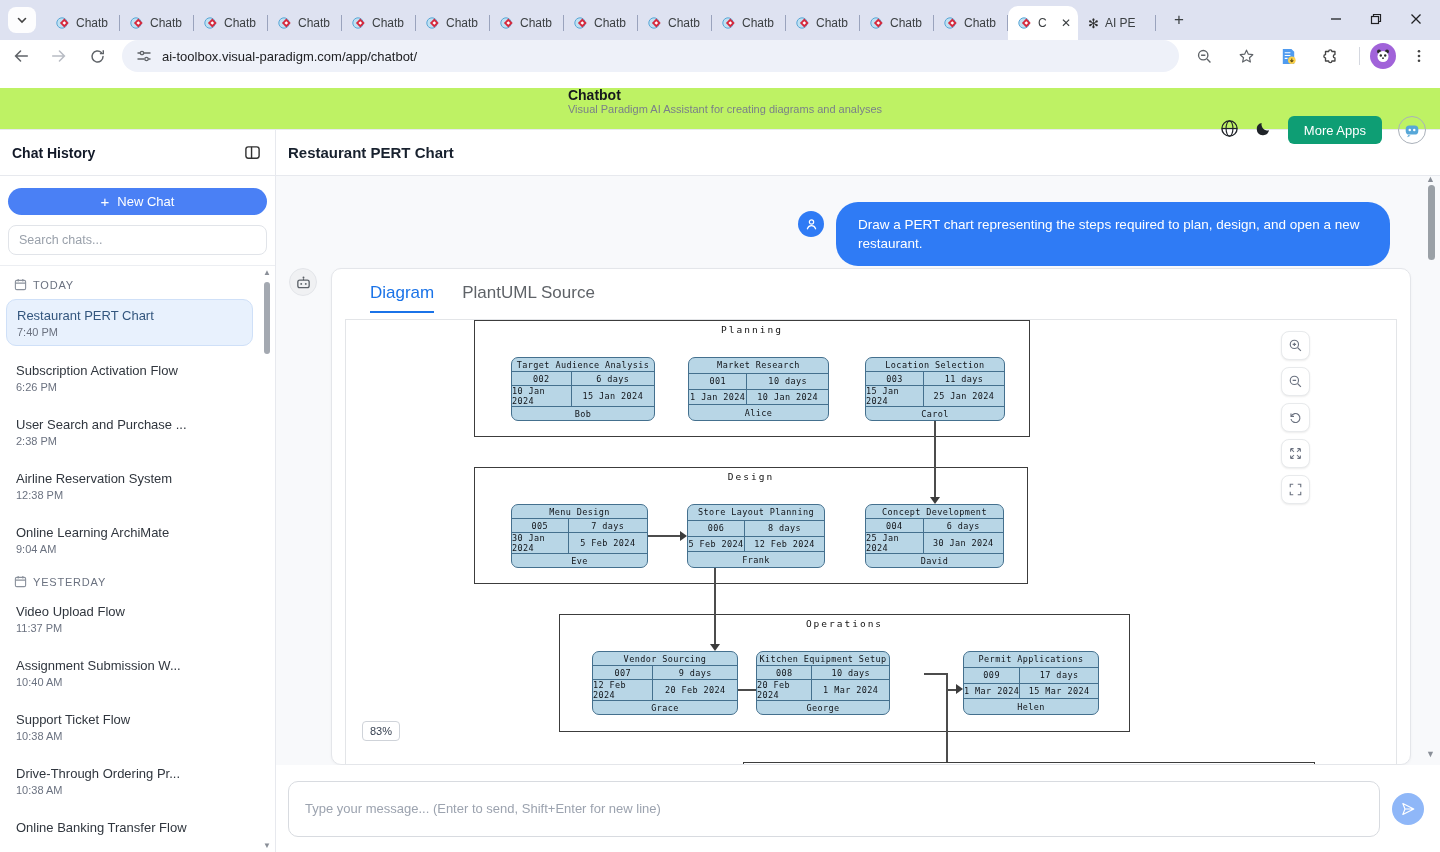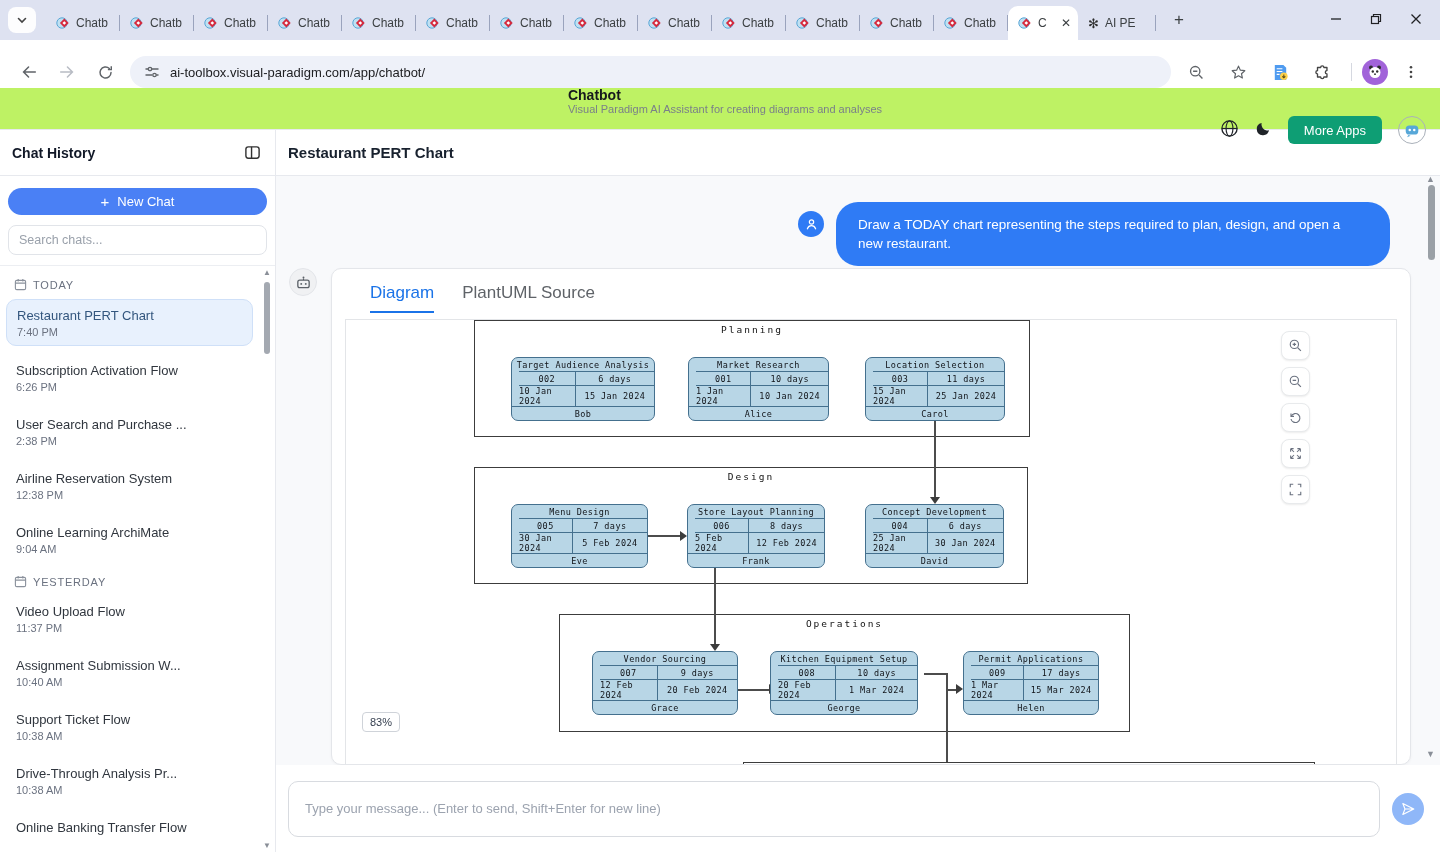--- a/index.html
+++ b/index.html
@@ -12,21 +12,21 @@
   .btab{width:74px;height:34px;display:flex;align-items:center;padding:0 4px 0 10px;font-size:12px;color:#3c4043;position:relative;overflow:hidden;flex:none;}
   .btab .lbl{white-space:nowrap;overflow:hidden;margin-left:6px;}
   .btab::after{content:"";position:absolute;right:0;top:9px;width:1px;height:16px;background:#9aa3bd;}
   .btab.active{background:#fff;border-radius:10px 10px 0 0;height:34px;width:70px;}
   .btab.active::after{display:none;}
   .tab-close{margin-left:auto;font-size:12px;color:#3c4043;width:16px;height:16px;line-height:16px;text-align:center;border-radius:50%;flex:none;}
   .newtab-btn{font-size:17px;color:#3c4043;margin-left:10px;width:26px;height:26px;display:flex;align-items:center;justify-content:center;flex:none;}
   .win-controls{position:absolute;right:0;top:0;height:40px;display:flex;align-items:center;gap:28px;padding:0 18px;}
   .win-controls span{color:#202124;font-size:13px;}
 
-  .urlbar{height:48px;background:#fff;display:flex;align-items:flex-end;padding:0 10px;}
+  .urlbar{height:48px;background:#fff;display:flex;align-items:flex-start;padding:0 2px;}
   .nav-ic{width:32px;height:32px;display:flex;align-items:center;justify-content:center;margin:0 3px;flex:none;}
   .url-pill{flex:1;height:32px;background:#eef1f9;border-radius:16px;display:flex;align-items:center;padding:0 14px;margin:0 6px;}
   .url-text{font-size:13px;color:#202124;margin-left:10px;}
   .urlbar-right{display:flex;align-items:center;gap:4px;}
   .vsep{width:1px;height:18px;background:#d5d8e0;margin:0 6px;}
   .avatar-ext{width:26px;height:26px;border-radius:50%;background:#a163d9;display:flex;align-items:center;justify-content:center;}
 
   
   .appheader{height:42px;background:#bef264;border-bottom:1px solid #e7e9ee;display:flex;align-items:center;padding:0 14px;flex-direction:column;}
   .appheader .titles{margin-left:10px;}
@@ -67,30 +67,30 @@
   .usr-avatar{width:26px;height:26px;border-radius:50%;background:#2f7bf5;display:flex;align-items:center;justify-content:center;flex:none;margin-top:9px;}
   .usr-bubble{margin-left:12px;background:#2f7bf5;color:#fff;border-radius:22px;padding:13px 22px;font-size:13.5px;line-height:19px;}
 
   .ai-row{position:absolute;left:13px;top:92px;}
   .ai-avatar{width:28px;height:28px;border-radius:50%;background:#f0f1f3;border:1px solid #e3e5e9;display:flex;align-items:center;justify-content:center;}
   .card{position:absolute;left:55px;top:92px;width:1080px;height:497px;background:#fff;border:1px solid #e4e6ea;border-radius:10px;box-shadow:0 1px 3px rgba(0,0,0,.04);overflow:hidden;}
   .card-tabs{display:flex;gap:28px;padding:14px 0 0 38px;}
   .ctab{font-size:17px;padding-bottom:8px;color:#5f6368;}
   .ctab.active{color:#1a73e8;border-bottom:2px solid #1a73e8;}
   .viewport{position:absolute;left:13px;top:50px;width:1052px;height:447px;border:1px solid #e3e5e8;background:#fff;overflow:hidden;}
-  .zoom-badge{position:absolute;left:16px;top:392px;background:#fff;border:1px solid #cfd3d9;border-radius:4px;font-size:11px;color:#374151;padding:3px 7px;z-index:5;}
+  .zoom-badge{position:absolute;left:16px;top:401px;background:#fff;border:1px solid #cfd3d9;border-radius:4px;font-size:11px;color:#374151;padding:3px 7px;z-index:5;}
 
   
   .dg{position:absolute;inset:0;font-family:"DejaVu Sans Mono",monospace;}
   .group{position:absolute;border:1.5px solid #3c3c3c;background:#fff;}
   .group-label{position:absolute;top:3px;left:0;width:100%;text-align:center;font-size:9.5px;letter-spacing:2px;color:#111;}
   .task{position:absolute;height:64px;background:#b8d6e6;border:1px solid #44708e;border-radius:7px;display:flex;flex-direction:column;font-size:8.5px;letter-spacing:.4px;color:#101318;overflow:hidden;}
   .task>div{flex:1;display:flex;align-items:center;justify-content:center;border-top:1px solid #44708e;}
   .task>div:first-child{border-top:none;}
-  .trow{padding:0;margin-left:7px;}
+  .trow{padding:0;}
   .trow .c1{width:42%;height:100%;display:flex;align-items:center;justify-content:center;border-right:1px solid #44708e;}
   .trow .c2{width:58%;height:100%;display:flex;align-items:center;justify-content:center;text-align:center;}
   .hline{position:absolute;height:1.5px;background:#4c4c4c;}
   .vline{position:absolute;width:1.5px;background:#4c4c4c;}
   .arr-r{position:absolute;width:0;height:0;border:5px solid transparent;border-right:none;border-left:7px solid #3c3c3c;}
   .arr-d{position:absolute;width:0;height:0;border:5px solid transparent;border-bottom:none;border-top:7px solid #3c3c3c;}
 
   
   .dg-controls{position:absolute;right:130px;top:155px;display:flex;flex-direction:column;gap:7px;z-index:6;}
   .dg-btn{width:29px;height:29px;background:#fff;border:1px solid #e8eaec;border-radius:8px;box-shadow:0 1px 2px rgba(0,0,0,.08);display:flex;align-items:center;justify-content:center;color:#6b7280;}
@@ -417,21 +417,21 @@
       </div>
       <div class="sb-item">
         <div class="t">Assignment Submission W...</div>
         <div class="tm">10:40 AM</div>
       </div>
       <div class="sb-item">
         <div class="t">Support Ticket Flow</div>
         <div class="tm">10:38 AM</div>
       </div>
       <div class="sb-item">
-        <div class="t">Drive-Through Analysis Pr...</div>
+        <div class="t">Drive-Through Ordering Pr...</div>
         <div class="tm">10:38 AM</div>
       </div>
       <div class="sb-item">
         <div class="t">Online Banking Transfer Flow</div>
       </div>
       <div class="sb-scroll">
         <span class="sb-arrow" style="top:0">▲</span>
         <div class="sb-thumb"></div>
         <span class="sb-arrow" style="bottom:0">▼</span>
       </div>
@@ -445,21 +445,21 @@
 
     <div class="chat">
 
       <div class="usr-row">
         <div class="usr-avatar">
           <svg width="15" height="15" viewBox="0 0 16 16">
               <circle cx="8" cy="5.3" r="2.3" fill="none" stroke="#fff" stroke-width="1.3"></circle>
               <path d="M3.6 12.6c.8-2.2 2.4-3.3 4.4-3.3s3.6 1.1 4.4 3.3" fill="none" stroke="#fff" stroke-width="1.3" stroke-linecap="round"></path>
             </svg>
         </div>
-        <div class="usr-bubble">Draw a TODAY chart representing the steps required to plan, design, and open a new restaurant.</div>
+        <div class="usr-bubble">Draw a PERT chart representing the steps required to plan, design, and open a new restaurant.</div>
       </div>
 
       <div class="ai-row">
         <div class="ai-avatar">
           <svg width="17" height="17" viewBox="0 0 18 18">
               <rect x="3" y="6.5" width="12" height="8" rx="2" fill="none" stroke="#5b6168" stroke-width="1.4"></rect>
               <circle cx="9" cy="3.6" r="1" fill="#5b6168"></circle>
               <line x1="9" y1="4.6" x2="9" y2="6.5" stroke="#5b6168" stroke-width="1.2"></line>
               <circle cx="6.6" cy="10.5" r="1" fill="#5b6168"></circle>
               <circle cx="11.4" cy="10.5" r="1" fill="#5b6168"></circle>
@@ -583,21 +583,21 @@
               <div class="trow">
                   <span class="c1">007</span>
                   <span class="c2">9 days</span>
                 </div>
               <div class="trow">
                   <span class="c1">12 Feb 2024</span>
                   <span class="c2">20 Feb 2024</span>
                 </div>
               <div>Grace</div>
             </div>
-            <div class="task" style="left:424px;top:331px;width:148px">
+            <div class="task" style="left:410px;top:331px;width:134px">
               <div>Kitchen Equipment Setup</div>
               <div class="trow">
                   <span class="c1">008</span>
                   <span class="c2">10 days</span>
                 </div>
               <div class="trow">
                   <span class="c1">20 Feb 2024</span>
                   <span class="c2">1 Mar 2024</span>
                 </div>
               <div>George</div>

